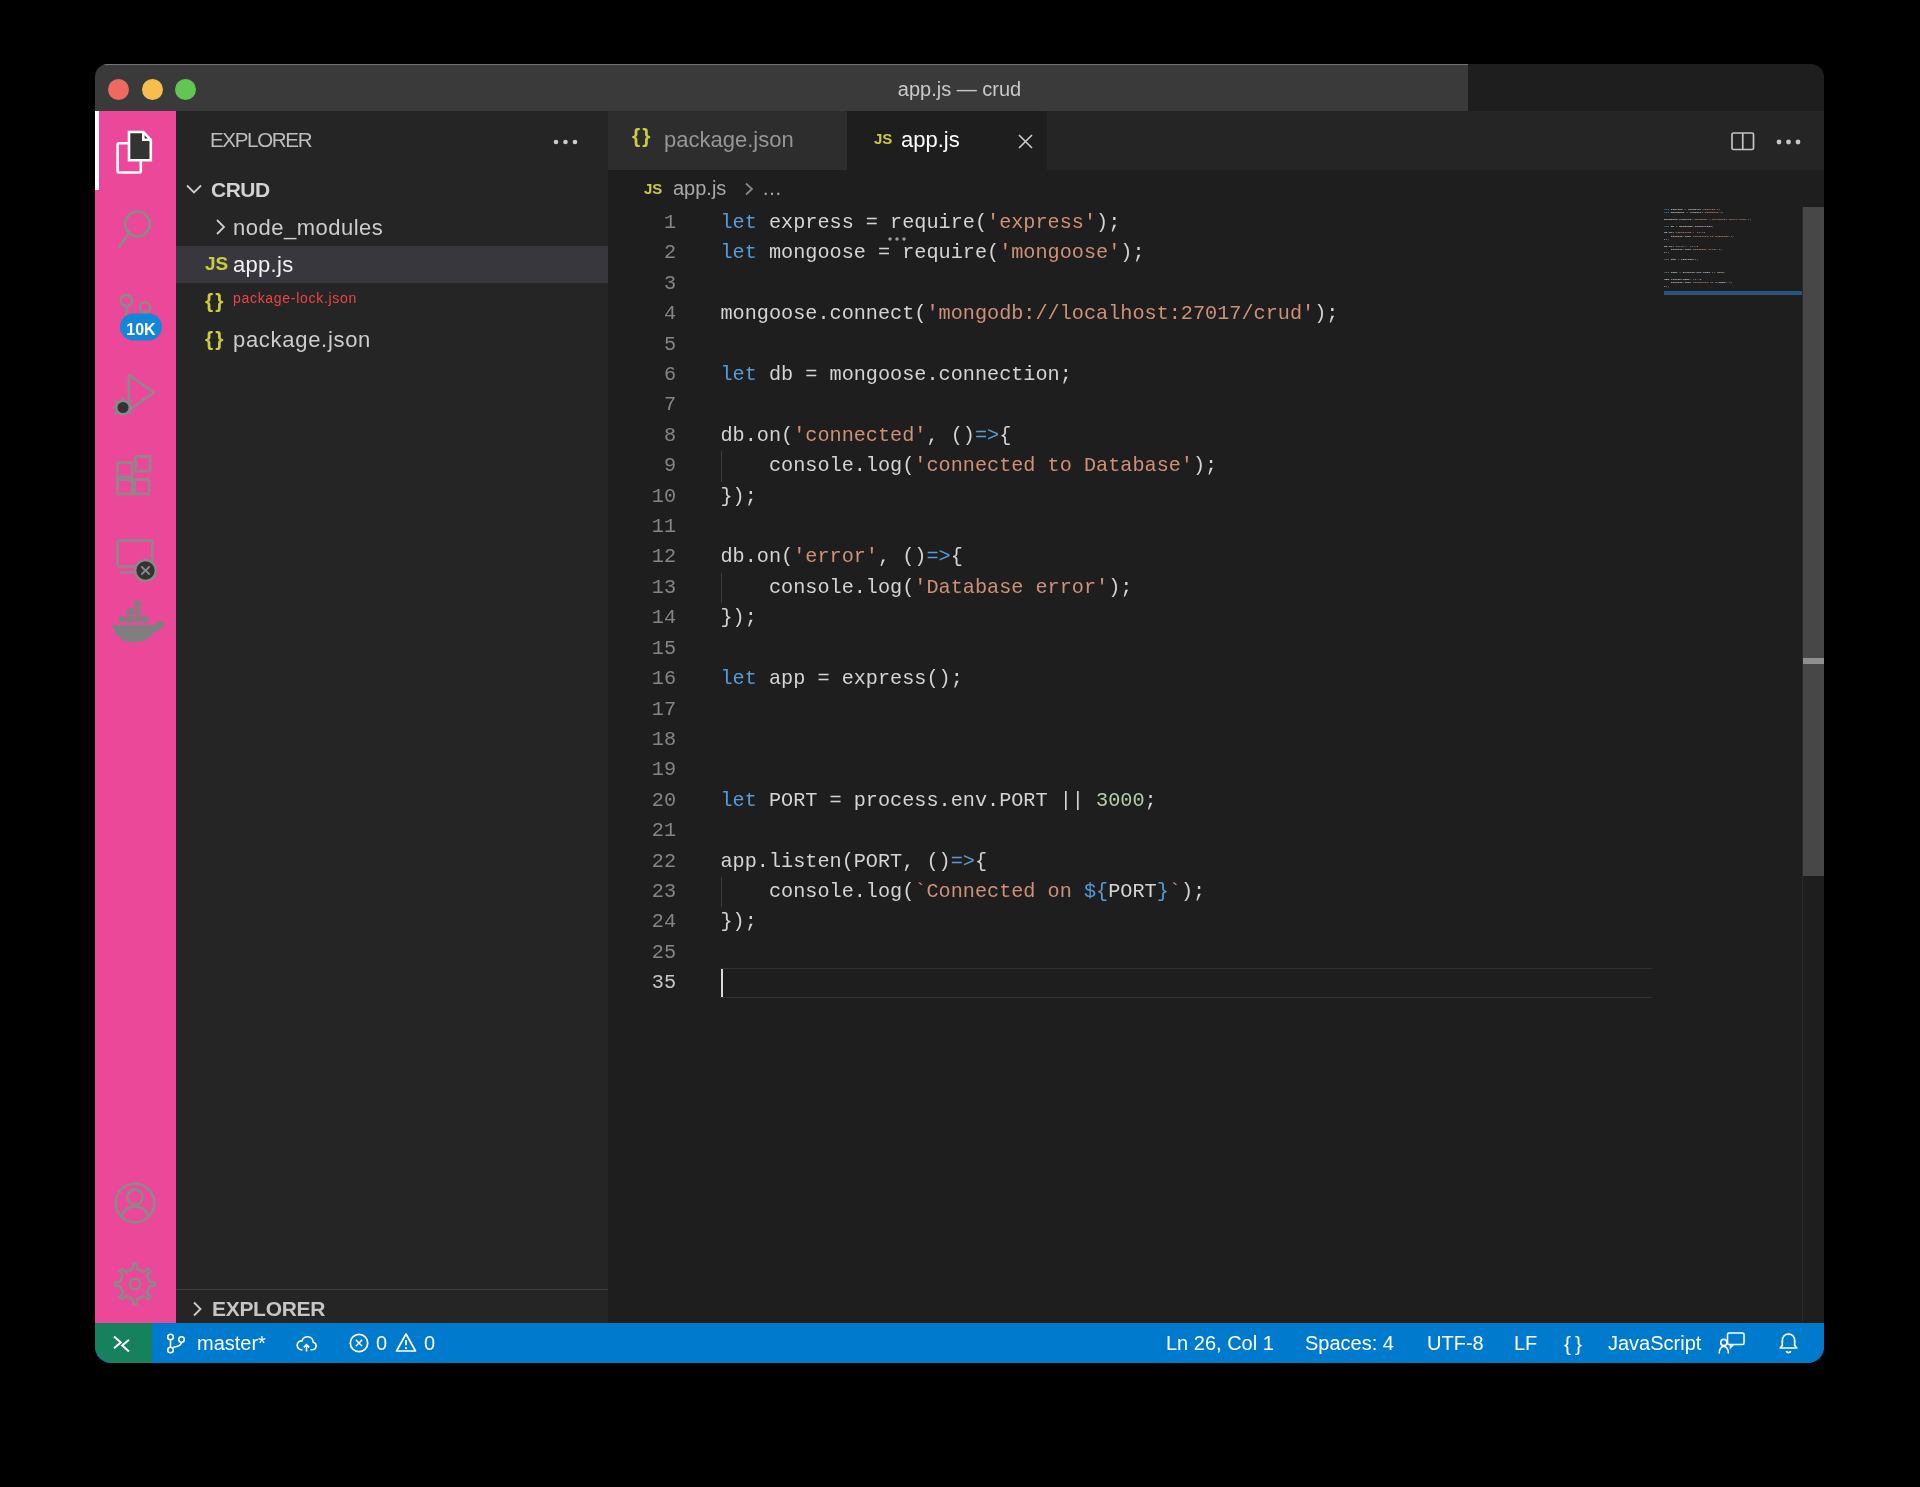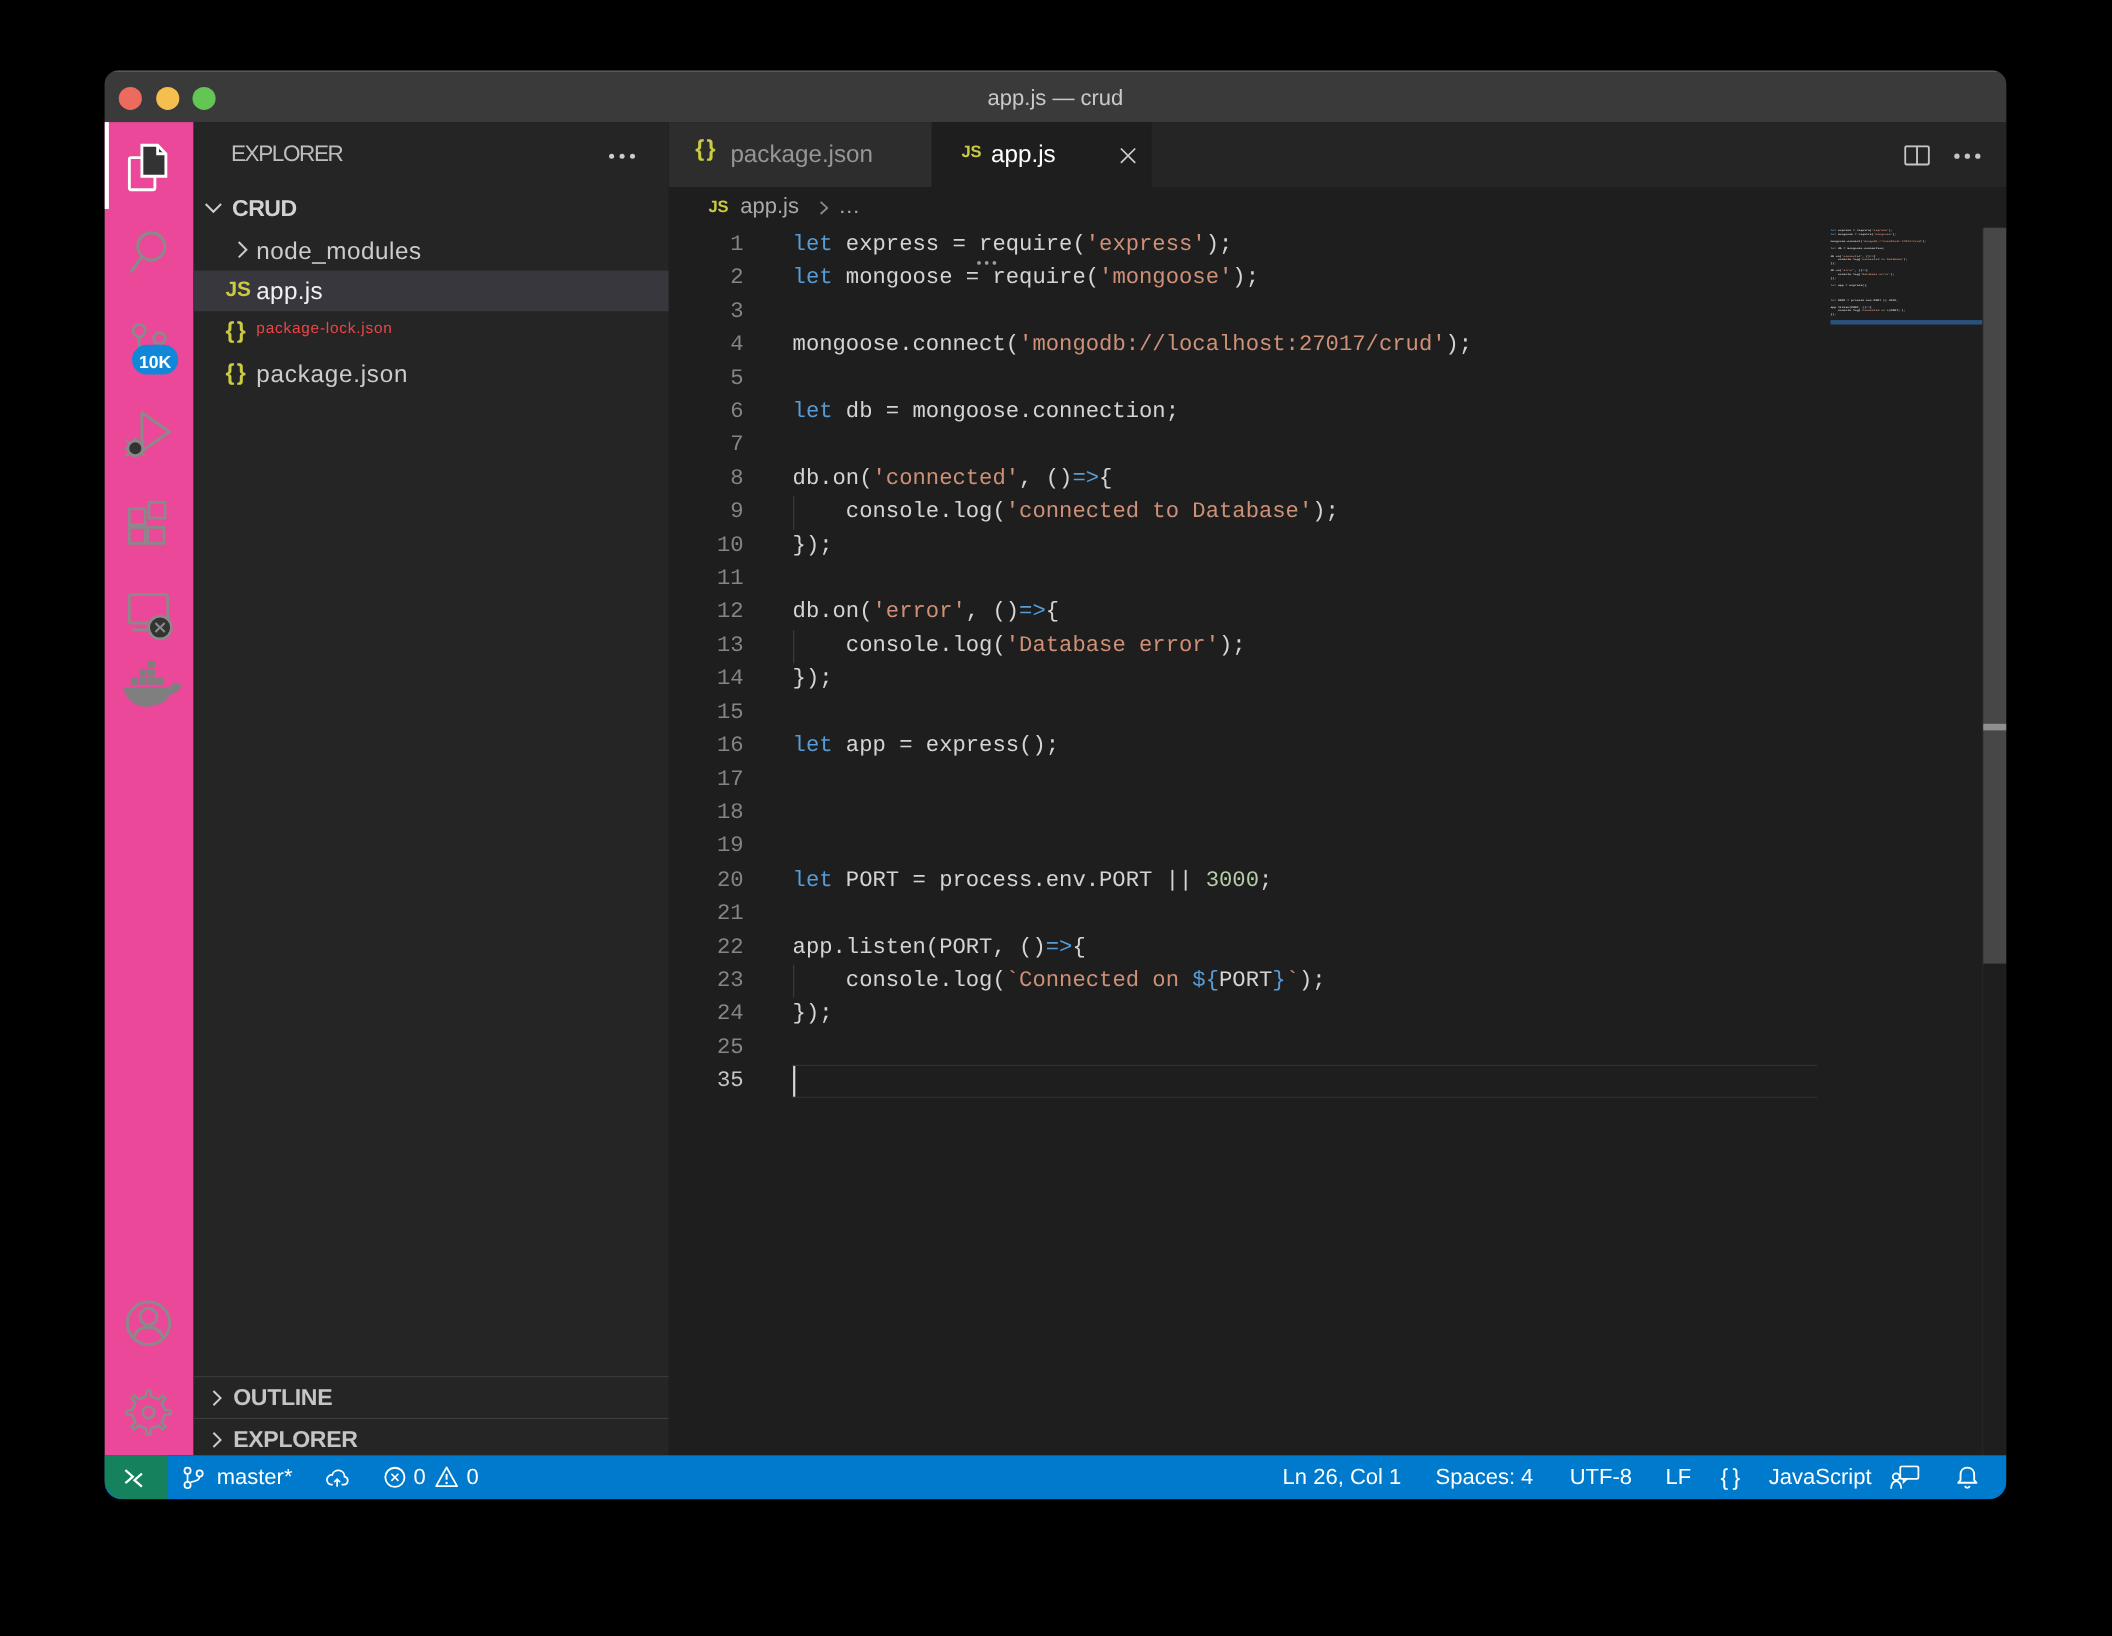--- a/index.html
+++ b/index.html
@@ -2,21 +2,21 @@
 <html><head>
 <meta charset="utf-8">
 <style>
   * { margin:0; padding:0; box-sizing:border-box; }
   html,body { width:1920px; height:1487px; background:#000; overflow:hidden; }
   body { font-family:"Liberation Sans", sans-serif; }
   #win { position:absolute; left:95px; top:64px; width:1729px; height:1299px;
          background:#1e1e1e; border-radius:13px 13px 16px 16px; overflow:hidden; }
   .abs { position:absolute; }
   
-  #titlebar { position:absolute; left:0; top:0; width:1729px; height:47px; background:#3a3a3b;
+  #titlebar { position:absolute; left:0; top:0; width:1373px; height:47px; background:#3a3a3b;
               border-top:1.5px solid #747476; }
   .tl { position:absolute; top:13.5px; width:21px; height:21px; border-radius:50%; }
   #title { position:absolute; top:0; left:0; width:1729px; height:47px; line-height:49px;
            text-align:center; color:#c9c9c9; font-size:20px; font-weight:500; }
   
   #activity { position:absolute; left:0; top:47px; width:81px; height:1212px; background:#ec4899; }
   #actind { position:absolute; left:0; top:0; width:4px; height:79px; background:#fff; }
   
   #sidebar { position:absolute; left:81px; top:47px; width:432px; height:1212px; background:#252526; }
   .sechdr { position:absolute; left:0; width:432px; height:38px; color:#c5c5c5; font-size:21px;
@@ -153,26 +153,20 @@
     <div class="abs" style="left:0; top:134.5px; width:432px; height:37px; background:#37373d;"></div>
     <div class="abs" style="left:29px; top:142px; font-size:19px; font-weight:700; color:#cbcb41;">JS</div>
     <div class="abs" style="left:57px; top:141px; font-size:22px; letter-spacing:0.3px; color:#f2f2f2;">app.js</div>
 
     <div class="abs" style="left:29px; top:178px; font-size:21px; font-weight:700; color:#cbcb41; letter-spacing:2px;">{}</div>
     <div class="abs" style="left:57px; top:178.5px; font-size:14px; letter-spacing:0.7px; color:#ef4444;">package-lock.json</div>
 
     <div class="abs" style="left:29px; top:215.5px; font-size:21px; font-weight:700; color:#cbcb41; letter-spacing:2px;">{}</div>
     <div class="abs" style="left:57px; top:216px; font-size:22px; letter-spacing:0.7px; color:#cccccc;">package.json</div>
 
-    <div class="sechdr" style="top:1140px;">
-      <svg class="abs" style="left:14px; top:10px;" width="14" height="18">
-          <path d="M4 2.5 L10.5 9 L4 15.5" stroke="#cccccc" stroke-width="1.8" fill="none"></path>
-        </svg>
-      <div class="abs" style="left:36px; top:7px;">OUTLINE</div>
-    </div>
     <div class="sechdr" style="top:1178px;">
       <svg class="abs" style="left:14px; top:10px;" width="14" height="18">
           <path d="M4 2.5 L10.5 9 L4 15.5" stroke="#cccccc" stroke-width="1.8" fill="none"></path>
         </svg>
       <div class="abs" style="left:36px; top:7px;">EXPLORER</div>
     </div>
   </div>
 
   <div id="editor">
     <div id="tabbar">

